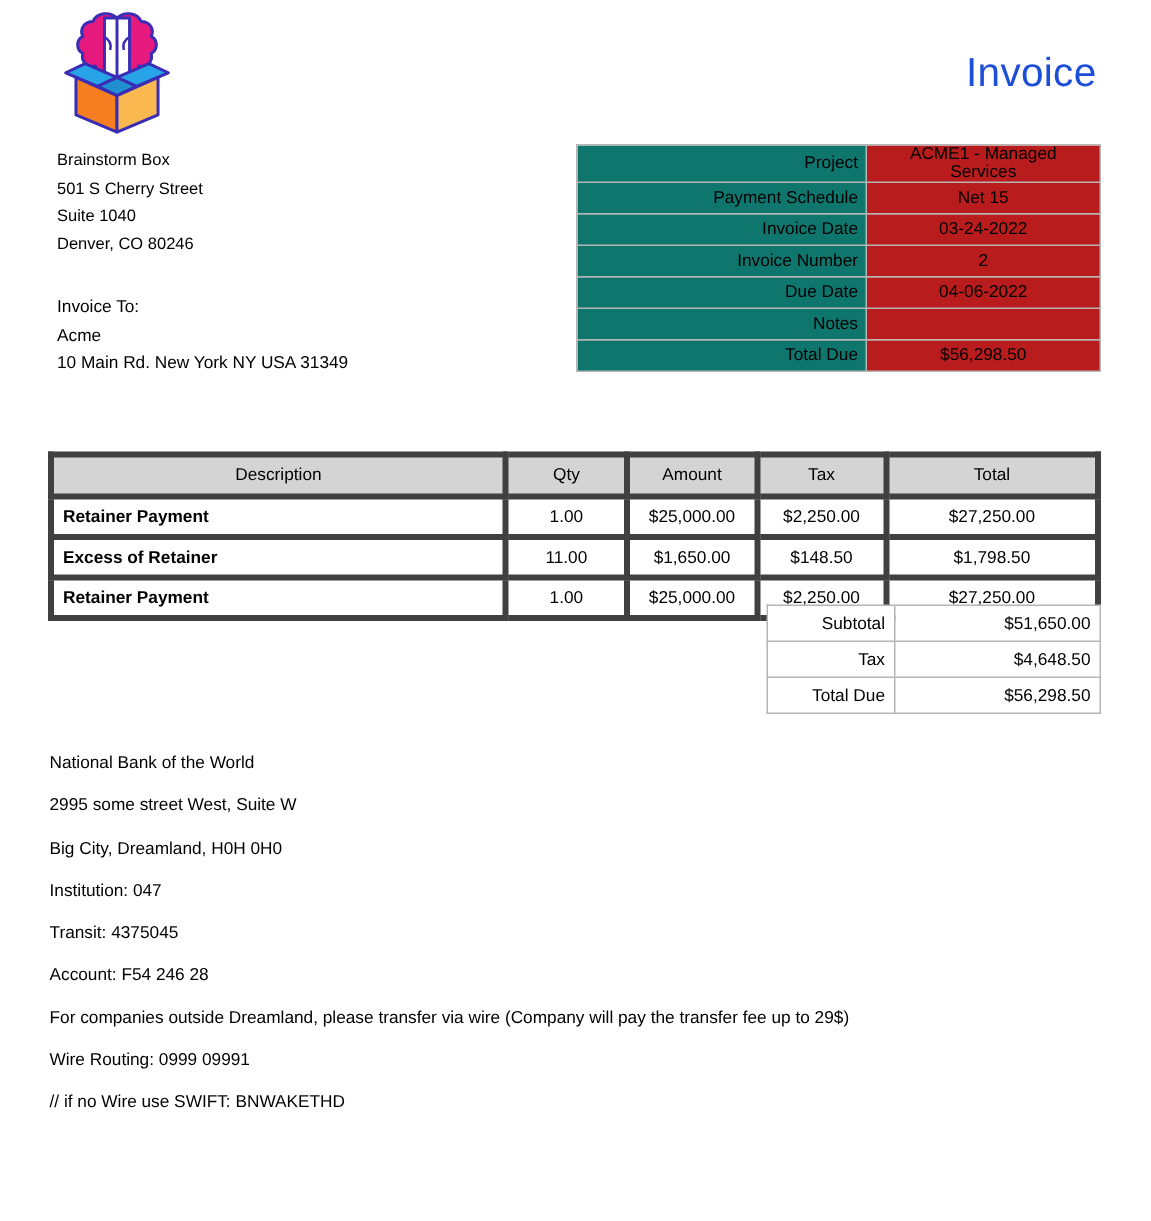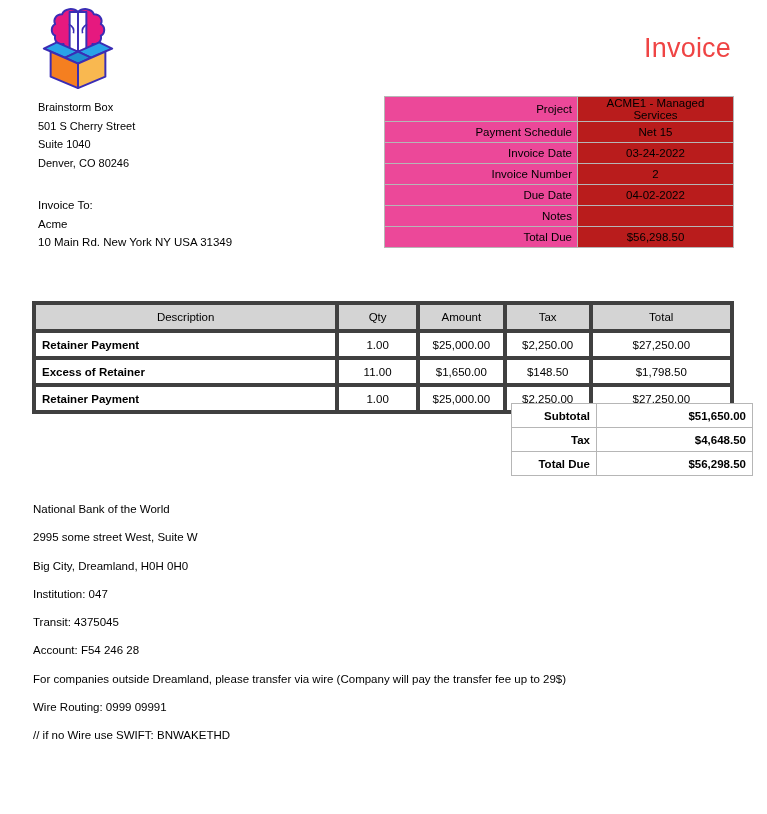--- a/index.html
+++ b/index.html
@@ -29,21 +29,21 @@
     left: 40px;
     top: 4px;
     width: 76px;
     height: 86px;
   }
   .invoice-title {
     position: absolute;
     right: 36px;
     top: 33px;
     font-size: 27px;
-    color: #ef4444;
+    color: #1d4ed8;
     letter-spacing: 0.2px;
     font-weight: 400;
   }
 
   
   .addr-from {
     position: absolute;
     left: 38px;
     top: 98px;
     font-size: 11px;
@@ -67,21 +67,21 @@
     border-collapse: collapse;
     font-size: 11.5px;
   }
   .meta-table td {
     border: 1px solid #b6b6b6;
     height: 20px;
     padding: 0 5px;
     vertical-align: middle;
   }
   .meta-table td.label {
-    background: #ec4899;
+    background: #0f766e;
     text-align: right;
     width: 182px;
   }
   .meta-table td.value {
     background: #b91c1c;
     text-align: center;
   }
 
   
   .items-table {
@@ -111,24 +111,23 @@
   .col-qty   { width: 73px; margin-top: 22px; }
   .col-amt   { width: 74px; }
   .col-tax   { width: 74px; }
   .col-total { width: 141px; }
 
   
   .totals-table {
     position: absolute;
     left: 511px;
     top: 403px;
-    width: 242px;
+    width: 223px;
     border-collapse: collapse;
     font-size: 11.5px;
-    font-weight: bold;
   }
   .totals-table td {
     border: 1px solid #b6b6b6;
     height: 23px;
     padding: 0 6px;
     background: #ffffff;
     vertical-align: middle;
   }
   .totals-table td.label { text-align: right; width: 72px; }
   .totals-table td.value { text-align: right; }
@@ -214,21 +213,21 @@
     <tr>
       <td class="label">Invoice Date</td>
       <td class="value">03-24-2022</td>
     </tr>
     <tr>
       <td class="label">Invoice Number</td>
       <td class="value">2</td>
     </tr>
     <tr>
       <td class="label">Due Date</td>
-      <td class="value">04-02-2022</td>
+      <td class="value">04-06-2022</td>
     </tr>
     <tr>
       <td class="label">Notes</td>
       <td class="value"></td>
     </tr>
     <tr>
       <td class="label">Total Due</td>
       <td class="value">$56,298.50</td>
     </tr>
   </tbody>

